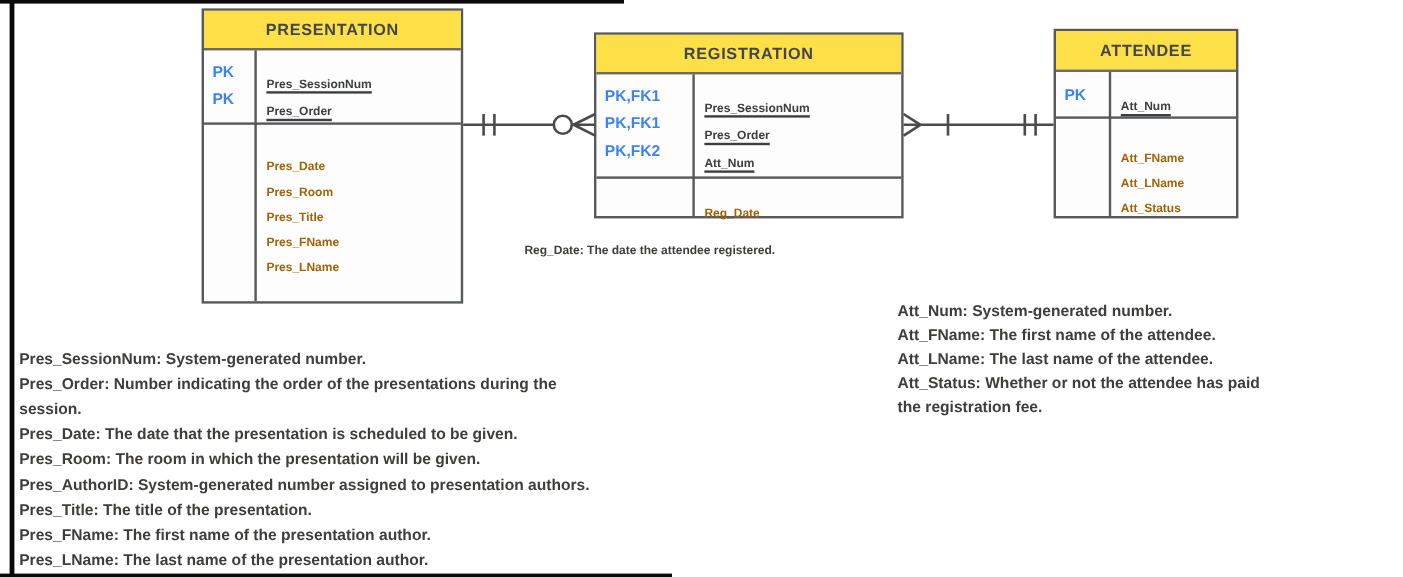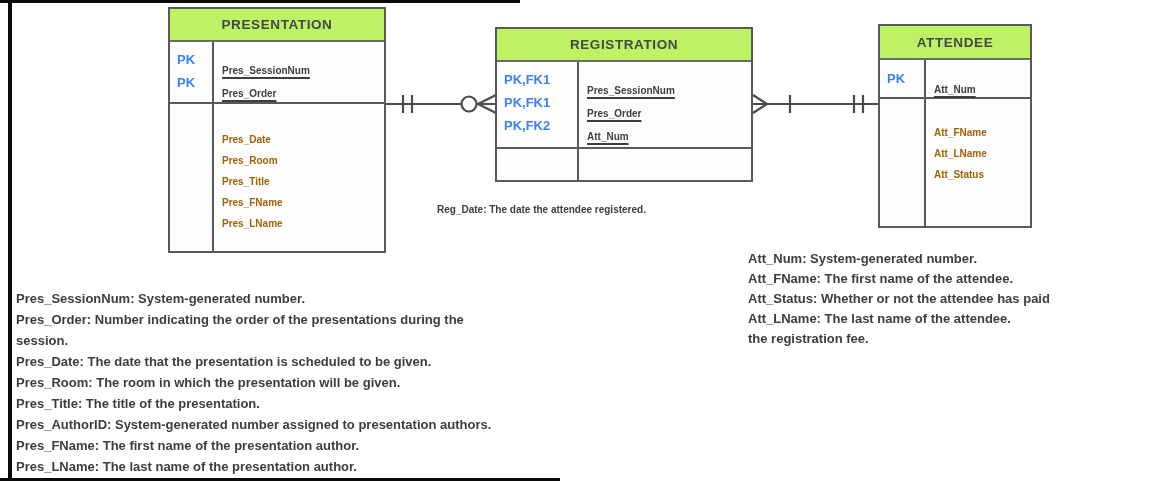--- a/index.html
+++ b/index.html
@@ -6,21 +6,21 @@
   html,body { background:#fff; }
   #canvas {
     position:relative; width:1169px; height:481px; background:#ffffff;
     font-family:"Liberation Sans","DejaVu Sans",sans-serif; overflow:hidden;
   }
   .frame { position:absolute; background:#0a0a0a; }
   .entity {
     position:absolute; background:#fdfdfd; border:2px solid #58595b;
   }
   .entity-header {
-    position:absolute; left:0; right:0; top:0; background:#bef264;
+    position:absolute; left:0; right:0; top:0; background:#fde047;
     border-bottom:2px solid #6a6b6d; display:flex; align-items:center; justify-content:center;
     font-weight:bold; font-size:13.5px; letter-spacing:0.6px; color:#44474a;
   }
   .kdiv { position:absolute; width:2px; background:#58595b; }
   .hdiv { position:absolute; left:0; right:0; height:2px; background:#58595b; }
   .sect { position:absolute; left:0; right:0; }
   .row { display:flex; align-items:center; height:23px; }
   .row.small { height:21px; }
   .kc { flex:0 0 auto; padding-left:7px; font-weight:bold; font-size:13px; color:#3b82f6; white-space:nowrap; }
   .ac { padding-left:10px; font-weight:bold; font-size:10px; color:#3d3e40; white-space:nowrap;margin-top:22px; }
@@ -87,23 +87,28 @@
       </div>
       <div class="row">
         <span class="kc" style="width:80px;">PK,FK1</span>
         <span class="ac u">Pres_Order</span>
       </div>
       <div class="row">
         <span class="kc" style="width:80px;">PK,FK2</span>
         <span class="ac u">Att_Num</span>
       </div>
     </div>
+    <div class="sect" style="top:118px; padding-top:10px; padding-left:80px;">
+      <div class="row small">
+          <span class="ac plain">Reg_Date</span>
+        </div>
+    </div>
   </div>
 
-  <div class="entity" style="left:878px; top:24px; width:154px; height:204px;">
+  <div class="entity" style="left:878px; top:24px; width:154px; height:158px;">
     <div class="entity-header" style="height:34px;">ATTENDEE</div>
     <div class="kdiv" style="left:44px; top:34px; bottom:0;"></div>
     <div class="hdiv" style="top:71px;"></div>
     <div class="sect" style="top:34px; padding-top:7px;">
       <div class="row">
         <span class="kc" style="width:44px;">PK</span>
         <span class="ac u">Att_Num</span>
       </div>
     </div>
     <div class="sect" style="top:71px; padding-top:14px; padding-left:44px;">
@@ -147,27 +152,27 @@
   </svg>
 
   <div class="note" style="left:437px; top:204px;">Reg_Date: The date the attendee registered.</div>
 
   <div class="note-block" style="left:16px; top:288px;">
     <div>Pres_SessionNum: System-generated number.</div>
     <div>Pres_Order: Number indicating the order of the presentations during the</div>
     <div>session.</div>
     <div>Pres_Date: The date that the presentation is scheduled to be given.</div>
     <div>Pres_Room: The room in which the presentation will be given.</div>
+    <div>Pres_AuthorID: System-generated number assigned to presentation authors.</div>
     <div>Pres_Title: The title of the presentation.</div>
-    <div>Pres_AuthorID: System-generated number assigned to presentation authors.</div>
     <div>Pres_FName: The first name of the presentation author.</div>
     <div>Pres_LName: The last name of the presentation author.</div>
   </div>
 
   <div class="note-block right" style="left:748px; top:249px;">
     <div>Att_Num: System-generated number.</div>
     <div>Att_FName: The first name of the attendee.</div>
+    <div>Att_LName: The last name of the attendee.</div>
     <div>Att_Status: Whether or not the attendee has paid</div>
-    <div>Att_LName: The last name of the attendee.</div>
     <div>the registration fee.</div>
   </div>
 
 </div>
 
 </body></html>

